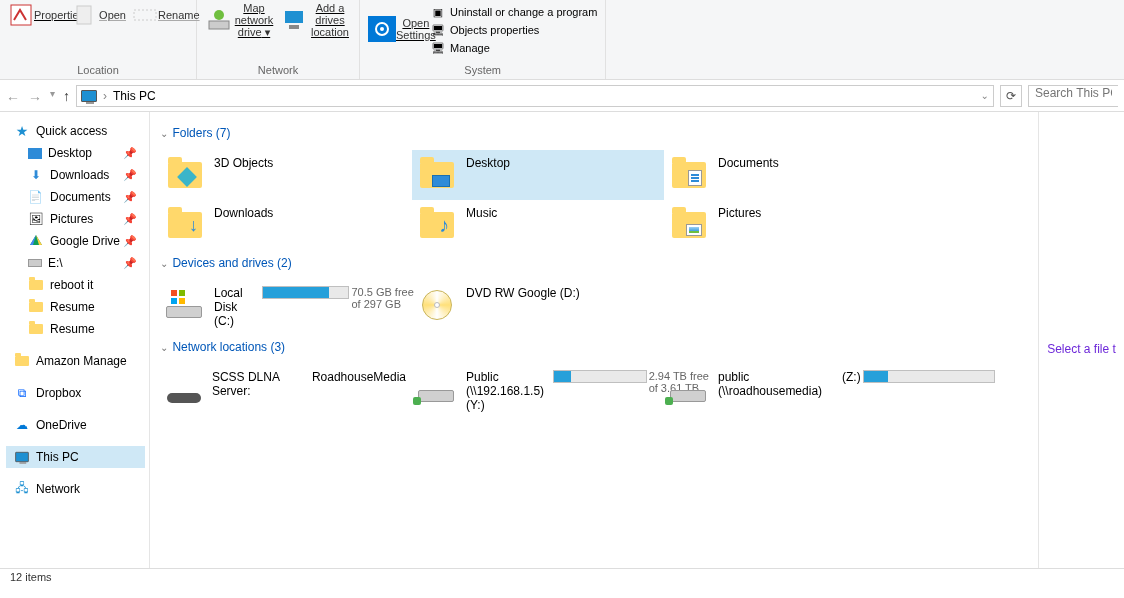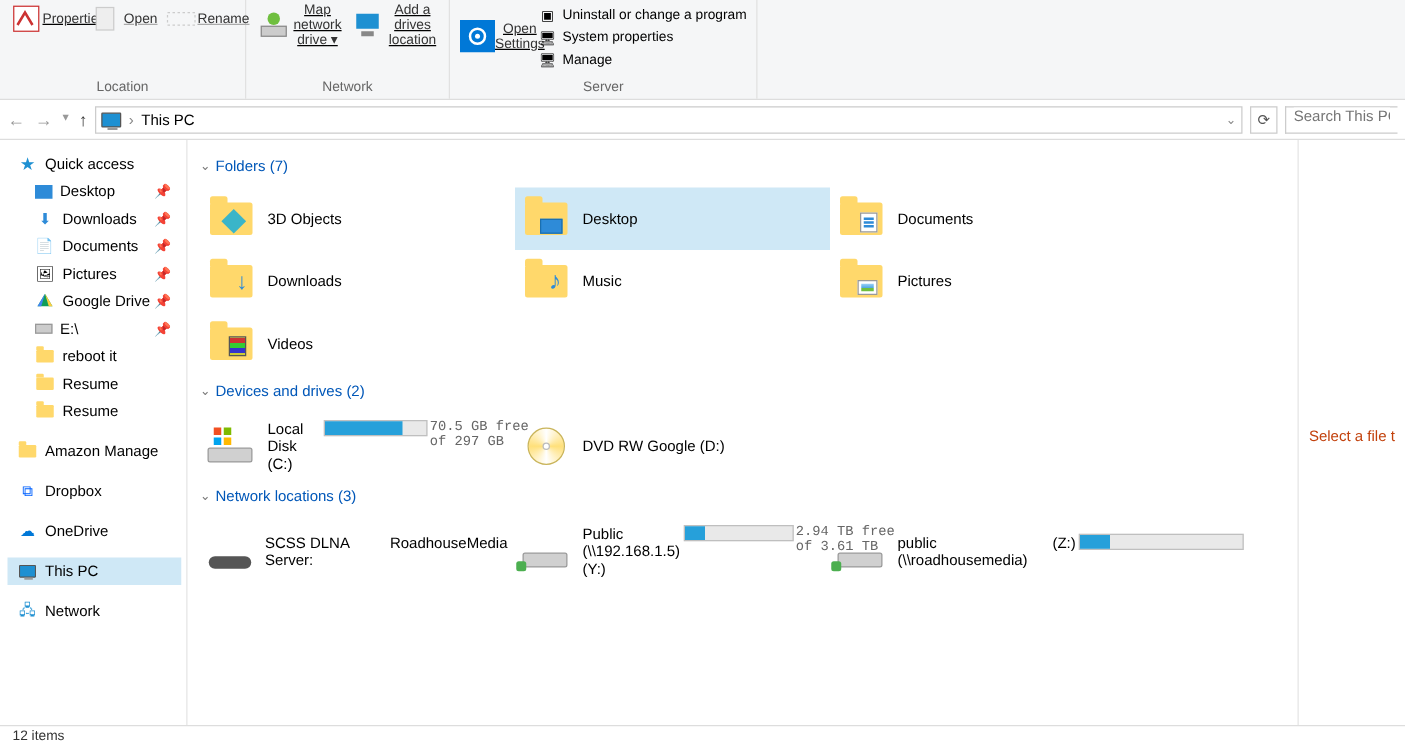--- a/index.html
+++ b/index.html
@@ -36,35 +36,35 @@
   .nav-item.selected { background:#cfe8f6; }
   .pin { position:absolute; right:8px; color:#888; font-size:11px; }
   .nav-ic { width:16px; height:16px; display:flex; align-items:center; justify-content:center; }
   .spacer8 { height:10px; }
 
   
   .main { flex:1; overflow:auto; padding:8px 10px; border-right:1px solid #e5e5e5; }
   .section-hdr { color:#0057b8; font-size:12px; display:flex; align-items:center; gap:4px; margin:6px 0 10px; cursor:pointer; }
   .chev { color:#777; font-size:10px; }
   .grid { display:flex; flex-wrap:wrap; }
-  .item { width:252px; display:flex; align-items:center; gap:10px; padding:6px; cursor:pointer; }
+  .item { width:252px; display:flex; gap:10px; padding:6px; cursor:pointer; }
   .item.selected { background:#cfe8f6; }
   .big-ic { width:38px; height:38px; display:flex; align-items:center; justify-content:center; }
   .item-lbl { font-size:12px; }
   .drive-info { display:flex; flex-direction:row; gap:2px; }
   .drive-lbl { font-size:12px; }
   .drive-bar { width:150px; height:13px; border:1px solid #bfbfbf; background:#e9e9e9; position:relative; }
   .drive-fill { position:absolute; left:0; top:0; bottom:0; background:#26a0da; }
-  .drive-free { font-size:11px; color:#666;font-family:Liberation Mono, monospace; }
-
-  
-  .details { width:85px; padding-top:230px; text-align:center; font-size:12px; color:#c2410c; }
-
-  
-  .status { position:absolute; bottom:0; left:0; right:0; height:18px; border-top:1px solid #ddd; padding:2px 10px; font-size:11px; color:#333; background:#fff; }
+  .drive-free { font-size:11px; color:#666; }
+
+  
+  .details { width:85px; padding-top:230px; text-align:center; font-size:12px; color:#6d28d9; }
+
+  
+  .status { position:absolute; bottom:12px; left:0; right:0; height:18px; border-top:1px solid #ddd; padding:2px 10px; font-size:11px; color:#333; background:#fff; }
 
   
   .folder-ic { width:34px; height:26px; background:#ffd86b; border-radius:2px; position:relative; }
   .folder-ic:before { content:""; position:absolute; left:0; top:-5px; width:14px; height:6px; background:#ffd86b; border-radius:2px 2px 0 0; }
   .mini-folder { width:14px; height:10px; background:#ffd86b; position:relative; border-radius:1px; }
   .mini-folder:before { content:""; position:absolute; left:0; top:-3px; width:6px; height:3px; background:#ffd86b; border-radius:1px 1px 0 0;}
   .star { color:#1e90d2; font-size:14px;}
   .dl-overlay { position:absolute; right:4px; bottom:2px; color:#2e8bd8; font-size:18px; font-weight:bold; }
   .mus-overlay { position:absolute; right:5px; bottom:1px; color:#2e8bd8; font-size:20px; }
   .pic-overlay { position:absolute; right:4px; bottom:2px; width:16px; height:12px; background:#fff; border:1px solid #999; }
@@ -159,29 +159,29 @@
           </div>
         <div class="ribbon-label">Open Settings</div>
       </div>
       <div class="ribbon-small-row">
         <div class="ribbon-small">
             <span class="ic">▣</span>
             <span>Uninstall or change a program</span>
           </div>
         <div class="ribbon-small">
             <span class="ic">🖥</span>
-            <span>System properties</span>
+            <span>Objects properties</span>
           </div>
         <div class="ribbon-small">
             <span class="ic">🖥</span>
             <span>Manage</span>
           </div>
       </div>
     </div>
-    <div class="ribbon-group-title">Server</div>
+    <div class="ribbon-group-title">System</div>
   </div>
 </div>
 
 <div class="addr">
   <div class="nav-arrows">
     <span>←</span>
     <span>→</span>
     <span style="font-size:10px">▾</span>
     <span style="color:#333">↑</span>
   </div>
@@ -333,28 +333,20 @@
           </div>
           <div class="item-lbl">Music</div>
         </div>
       <div class="item">
           <div class="big-ic">
             <div class="folder-ic">
               <span class="pic-overlay"></span>
             </div>
           </div>
           <div class="item-lbl">Pictures</div>
-        </div>
-      <div class="item">
-          <div class="big-ic">
-            <div class="folder-ic">
-              <span class="vid-overlay"></span>
-            </div>
-          </div>
-          <div class="item-lbl">Videos</div>
         </div>
     </div>
 
     <div class="section-hdr">
         <span class="chev">⌄</span>
         <span>Devices and drives (2)</span>
       </div>
     <div class="grid">
       <div class="item">
         <div class="big-ic">

